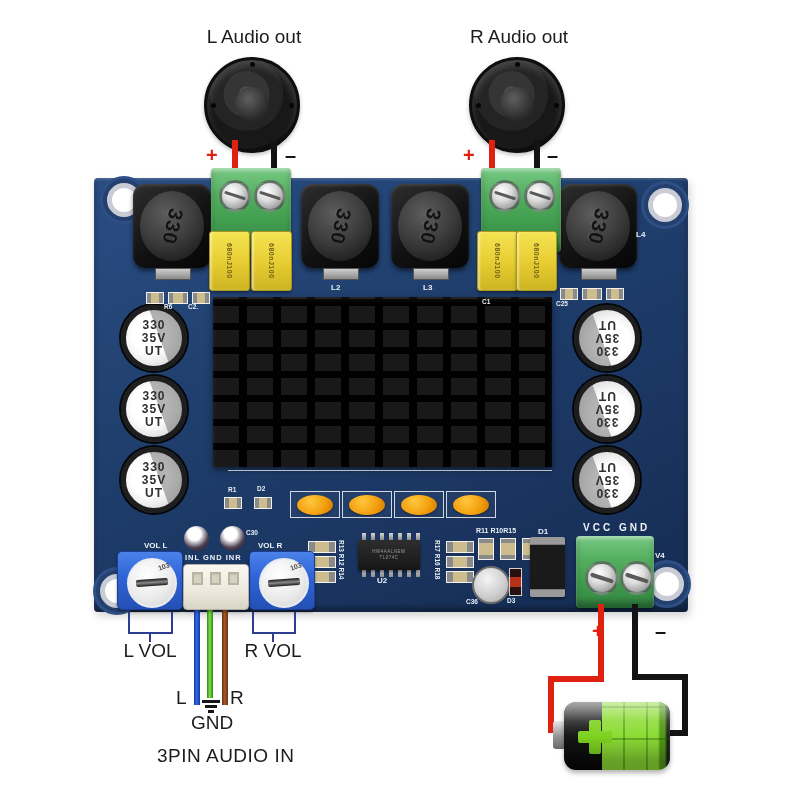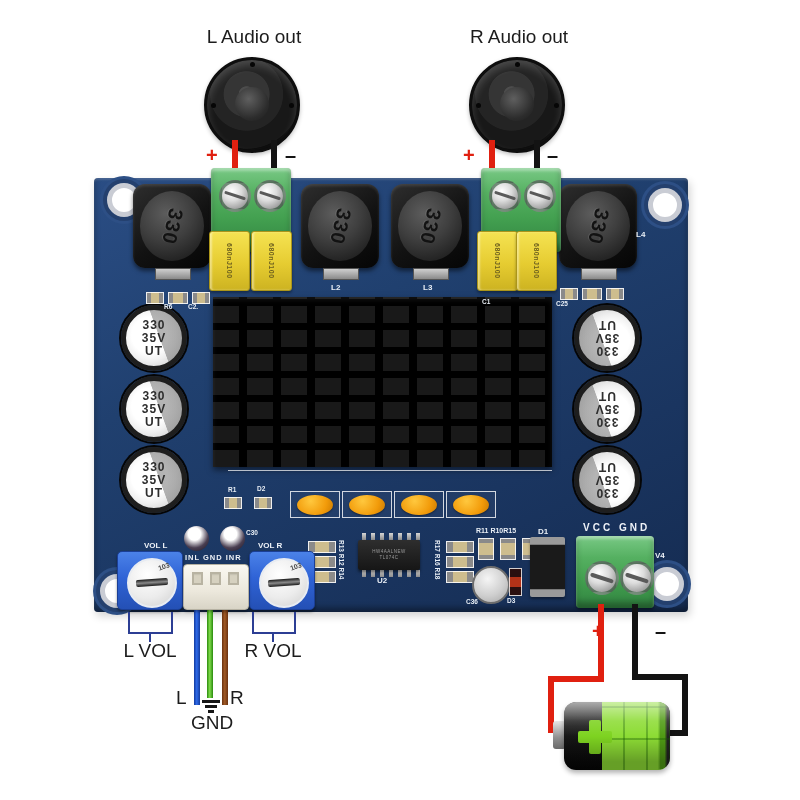--- a/index.html
+++ b/index.html
@@ -388,14 +388,15 @@
 
   <div class="gline" style="left:202px;top:700px;width:18px;"></div>
   <div class="gline" style="left:205px;top:705px;width:12px;"></div>
   <div class="gline" style="left:208px;top:710px;width:6px;"></div>
 
   <div class="lbl" style="left:120px;top:640px;width:60px;text-align:center;">L VOL</div>
   <div class="lbl" style="left:243px;top:640px;width:60px;text-align:center;">R VOL</div>
   <div class="lbl" style="left:176px;top:687px;">L</div>
   <div class="lbl" style="left:230px;top:687px;">R</div>
   <div class="lbl" style="left:187px;top:712px;width:50px;text-align:center;">GND</div>
+  <div class="lbl" style="left:157px;top:745px;letter-spacing:.5px;">3PIN AUDIO IN</div>
 
 </div>
 
 </body></html>

